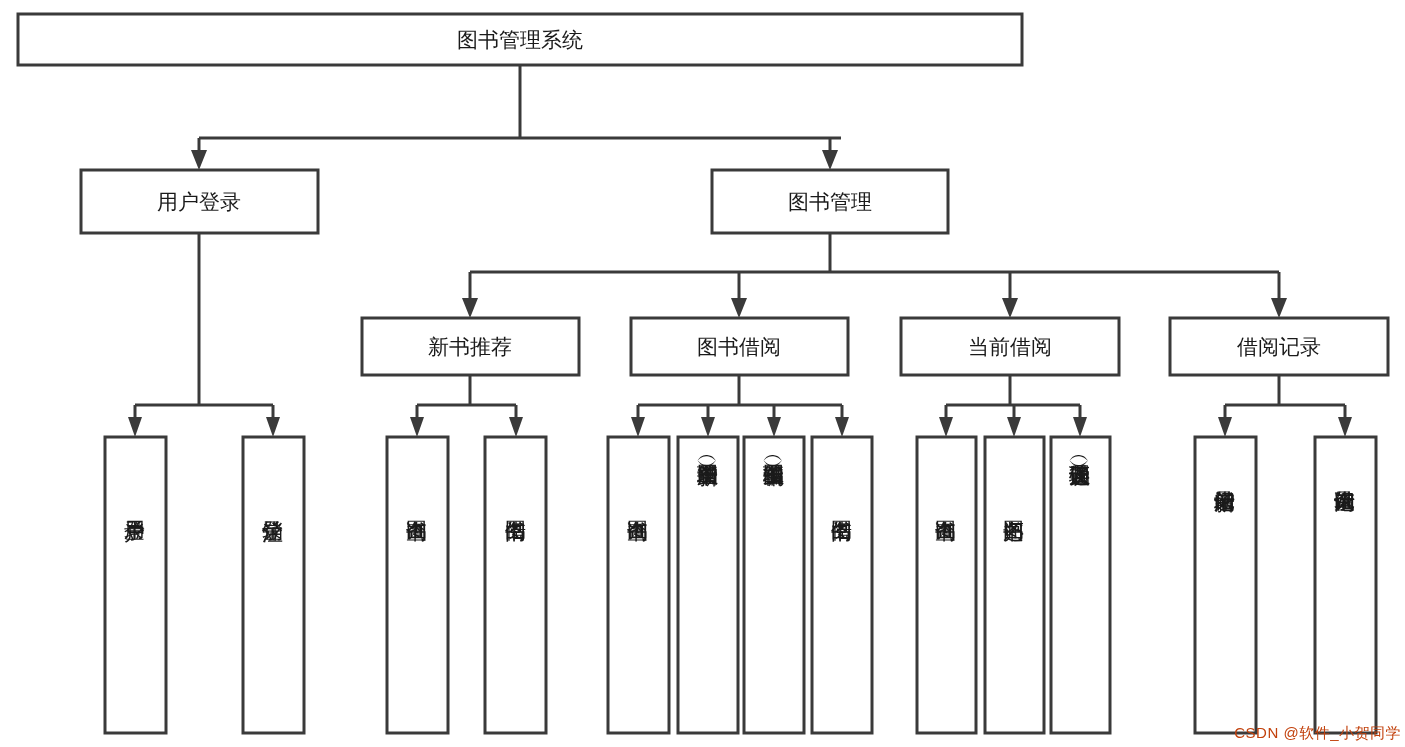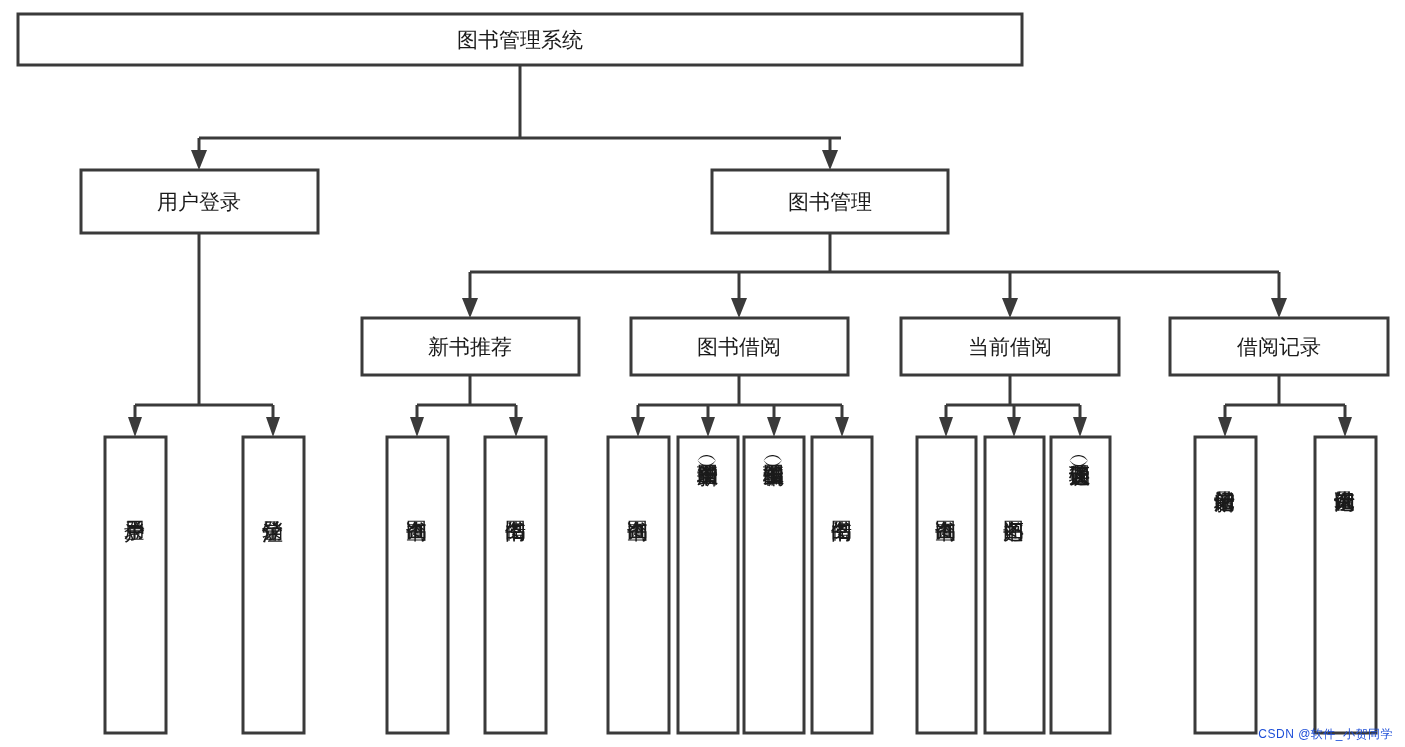--- a/index.html
+++ b/index.html
@@ -47,25 +47,25 @@
     stroke: #3a3a3a;
     stroke-width: 3;
     fill: none;
   }
   .arrow-head {
     fill: #3a3a3a;
     stroke: none;
   }
   .watermark {
     position: absolute;
-    right: 12px;
+    right: 4px;
     bottom: 4px;
     font-family: "Liberation Sans", "DejaVu Sans", sans-serif;
-    font-size: 12px;
-    color: #1d4ed8;
+    font-size: 15px;
+    color: #c2410c;
     white-space: nowrap;
     letter-spacing: 0.5px;
   }
 </style>
 </head>
 <body>
 
 <div id="diagram-root">
   <svg width="1405" height="747" viewBox="0 0 1405 747" xmlns="http://www.w3.org/2000/svg">
     <defs>

